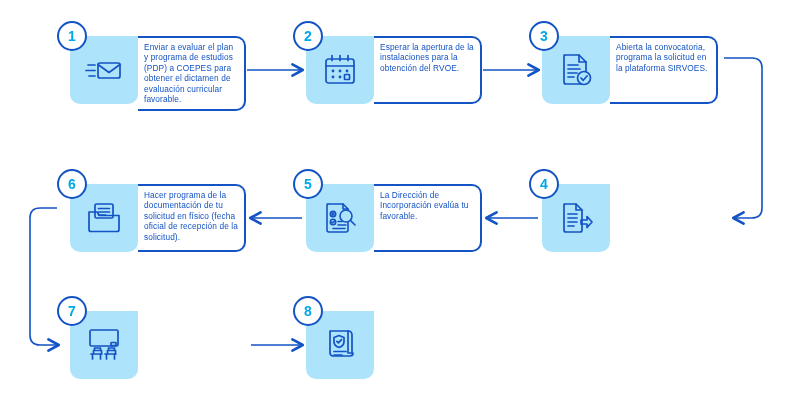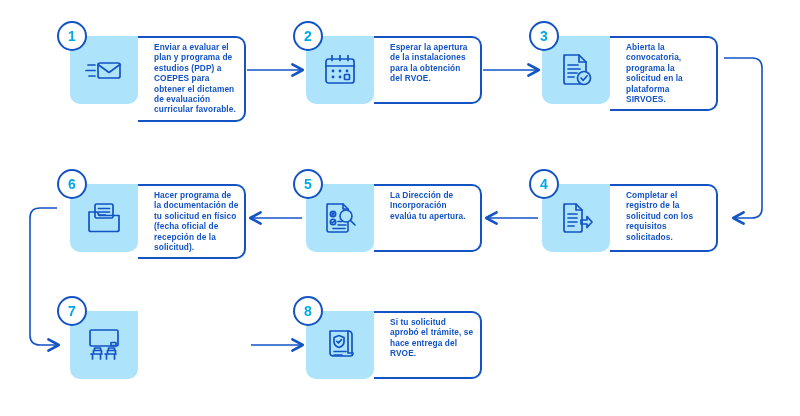--- a/index.html
+++ b/index.html
@@ -38,24 +38,23 @@
     border-radius:0 10px 10px 0;
     padding:4px 5px 5px 6px;
     display:flex;
     align-items:flex-start;
     z-index:2;
   }
   .text-box .label{
     font-size:8.3px;
     line-height:10.4px;
     color:#1353c4;
-    font-weight:700;
+    font-weight:400;
     letter-spacing:.1px;
     word-break:break-word;
-    margin-left:10px;
   }
   .badge{
     position:absolute;
     width:30px;height:30px;
     border-radius:50%;
     background:#ffffff;
     border:2.5px solid #1353c4;
     color:#00a8e8;
     font-size:14px;
     font-weight:700;
@@ -155,44 +154,41 @@
     <div class="icon-box">
       <span>
         <svg width="36" height="36" viewBox="0 0 36 36" fill="none" stroke="#1353c4" stroke-width="1.7" stroke-linecap="round" stroke-linejoin="round">
           <path d="M6 4 h12 l6 6 v20 a2 2 0 0 1 -2 2 H8 a2 2 0 0 1 -2 -2 V6 a2 2 0 0 1 2 -2 z"></path>
           <path d="M18 4 v6 h6"></path>
           <path d="M10 14 h9 M10 18 h9 M10 22 h9 M10 26 h6"></path>
           <path d="M23 20 h6 v-3.5 l5 5.5 l-5 5.5 V24 h-6 z"></path>
         </svg>
       </span>
     </div>
-    <div class="text-box">
-      <span class="label">Completar el registro de la solicitud con los requisitos solicitados.</span>
-    </div>
   </div>
 
   <div class="step" style="left:306px;top:184px;">
     <div class="badge">5</div>
     <div class="icon-box">
       <span>
         <svg width="36" height="36" viewBox="0 0 36 36" fill="none" stroke="#1353c4" stroke-width="1.6" stroke-linecap="round" stroke-linejoin="round">
           <path d="M5 4 h16 l5 5 v21 a2 2 0 0 1 -2 2 H7 a2 2 0 0 1 -2 -2 V6 a2 2 0 0 1 2 -2 z"></path>
           <path d="M21 4 v5 h5"></path>
           <circle cx="11" cy="14" r="2.7"></circle>
           <path d="M9.9 12.9 l2.2 2.2 M12.1 12.9 l-2.2 2.2"></path>
           <circle cx="11" cy="22" r="2.7"></circle>
           <path d="M9.7 22 l1 1 l2-2.3"></path>
           <path d="M16 21.5 h4 M16 25 h8 M11 28.5 h12"></path>
           <circle cx="24" cy="16" r="6" fill="#ade3fb"></circle>
           <path d="M28.4 20.4 L33 25"></path>
         </svg>
       </span>
     </div>
     <div class="text-box">
-      <span class="label">La Dirección de Incorporación evalúa tu apertura.</span>
+      <span class="label">La Dirección de Incorporación evalúa tu favorable.</span>
     </div>
   </div>
 
   <div class="step" style="left:70px;top:184px;">
     <div class="badge">6</div>
     <div class="icon-box">
       <span>
         <svg width="36" height="36" viewBox="0 0 36 36" fill="none" stroke="#1353c4" stroke-width="1.7" stroke-linecap="round" stroke-linejoin="round">
           <rect x="9" y="4" width="18" height="14" rx="1.5"></rect>
           <path d="M12.5 8.5 h11 M12.5 12 h11 M12.5 15 h7"></path>
@@ -225,18 +221,15 @@
       <span>
         <svg width="36" height="36" viewBox="0 0 36 36" fill="none" stroke="#1353c4" stroke-width="1.7" stroke-linecap="round" stroke-linejoin="round">
           <path d="M8 4 h18 v22 h5 a3 3 0 0 1 -3 3 H11 a3 3 0 0 1 -3 -3 z"></path>
           <path d="M26 4 c3 0 4 1.6 4 4 v18"></path>
           <path d="M17 8.5 l5 2 v4.2 c0 3-2.3 4.8-5 5.8 -2.7-1-5-2.8-5-5.8 V10.5 z"></path>
           <path d="M14.9 14.4 l1.5 1.5 l3.1-3.3"></path>
           <path d="M12 24.5 h12 M12 28 h8"></path>
         </svg>
       </span>
     </div>
-    <div class="text-box">
-      <span class="label">Si tu solicitud aprobó el trámite, se hace entrega del RVOE.</span>
-    </div>
   </div>
 
 </div>
 
 </body></html>

